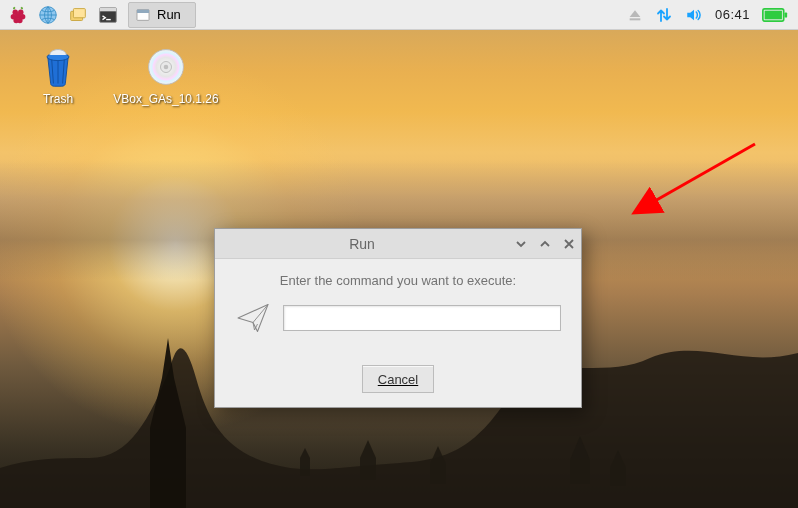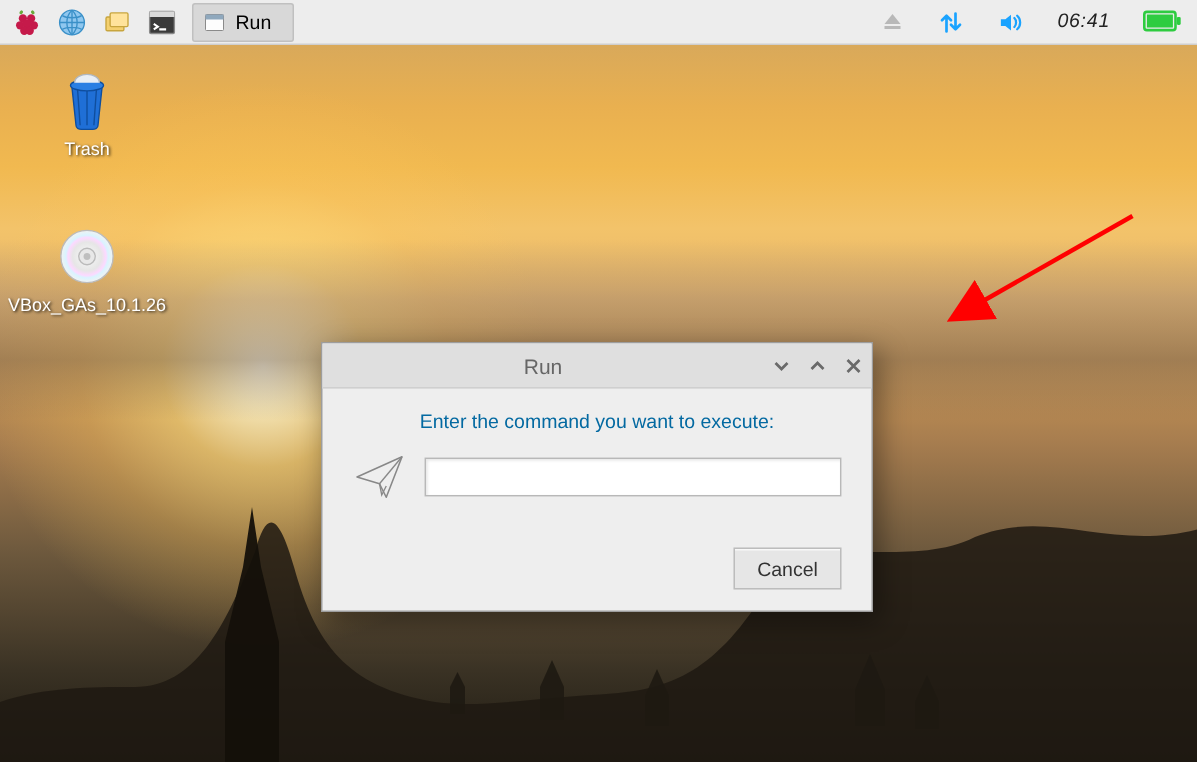--- a/index.html
+++ b/index.html
@@ -35,49 +35,49 @@
     z-index:100;
   }
   .tb-btn { width:28px; height:26px; display:flex; align-items:center; justify-content:center; border-radius:2px; }
   .task-entry {
     height:26px; display:flex; align-items:center; gap:6px;
     background:#d8d8d8; border:1px solid #c0c0c0; padding:0 14px 0 6px; margin-left:4px;
     border-radius:2px;
   }
   .task-entry .winicon { width:16px; height:16px; }
   .spacer { flex:1; }
-  .tray { display:flex; gap:22px; padding-right:6px;font-style:italic; }
+  .tray { display:flex; align-items:center; gap:12px; padding-right:6px; }
   .clock { font-size:13px; color:#222; letter-spacing:0.5px; }
 
   
-  .desktop-icons { position:absolute; top:44px; left:18px; display:flex; flex-direction:column; gap:42px; z-index:10; }
+  .desktop-icons { position:absolute; top:44px; left:18px; display:flex; flex-direction:row; gap:28px; z-index:10; }
   .dicon { width:80px; display:flex; flex-direction:column; align-items:center; gap:2px; text-align:center; color:#fff; text-shadow:1px 1px 2px rgba(0,0,0,0.8); font-size:12px; line-height:1.2; }
   .dicon .ic { width:46px; height:46px; display:flex; align-items:center; justify-content:center; }
 
   
   .dialog {
     position:absolute; left:214px; top:228px; width:368px; height:180px;
     background:#eeeeee; border:1px solid #9d9d9d; box-shadow:4px 6px 18px rgba(0,0,0,0.4);
     z-index:50; display:flex; flex-direction:column;
   }
   .dlg-title {
     height:30px; background:#dfdfdf; border-bottom:1px solid #cfcfcf;
     display:flex; align-items:center; color:#666;
   }
   .dlg-title .ttl { flex:1; text-align:center; font-size:14px; }
   .dlg-title .wbtn { width:24px; height:24px; display:flex; align-items:center; justify-content:center; color:#6a6a6a; }
   .dlg-body { padding:14px 20px 10px; display:flex; flex-direction:column; gap:12px; flex:1; }
-  .dlg-body .prompt { text-align:center; color:#0369a1; font-size:13px; }
+  .dlg-body .prompt { text-align:center; color:#737373; font-size:13px; }
   .runrow { display:flex; align-items:center; gap:12px; }
   .plane { width:36px; height:36px; flex-shrink:0; }
   .cmd-input {
     flex:1; height:26px; border:1px solid #b8b8b8; background:#fff; padding:0 6px; font-size:13px;
     box-shadow: inset 1px 1px 2px rgba(0,0,0,0.1);
   }
-  .dlg-actions { display:flex; justify-content:flex-end; gap:12px; padding:0 20px 14px; }
+  .dlg-actions { display:flex; justify-content:center; gap:12px; padding:0 20px 14px;text-decoration:underline; }
   .btn {
     min-width:72px; height:28px; background:#e6e6e6; border:1px solid #bcbcbc; color:#333;
     display:flex; align-items:center; justify-content:center; font-size:13px;
     box-shadow: 0 1px 0 rgba(255,255,255,0.7) inset;
   }
 
   
   .red-arrow { position:absolute; left:625px; top:138px; z-index:60; pointer-events:none; }
 </style>
 </head>

